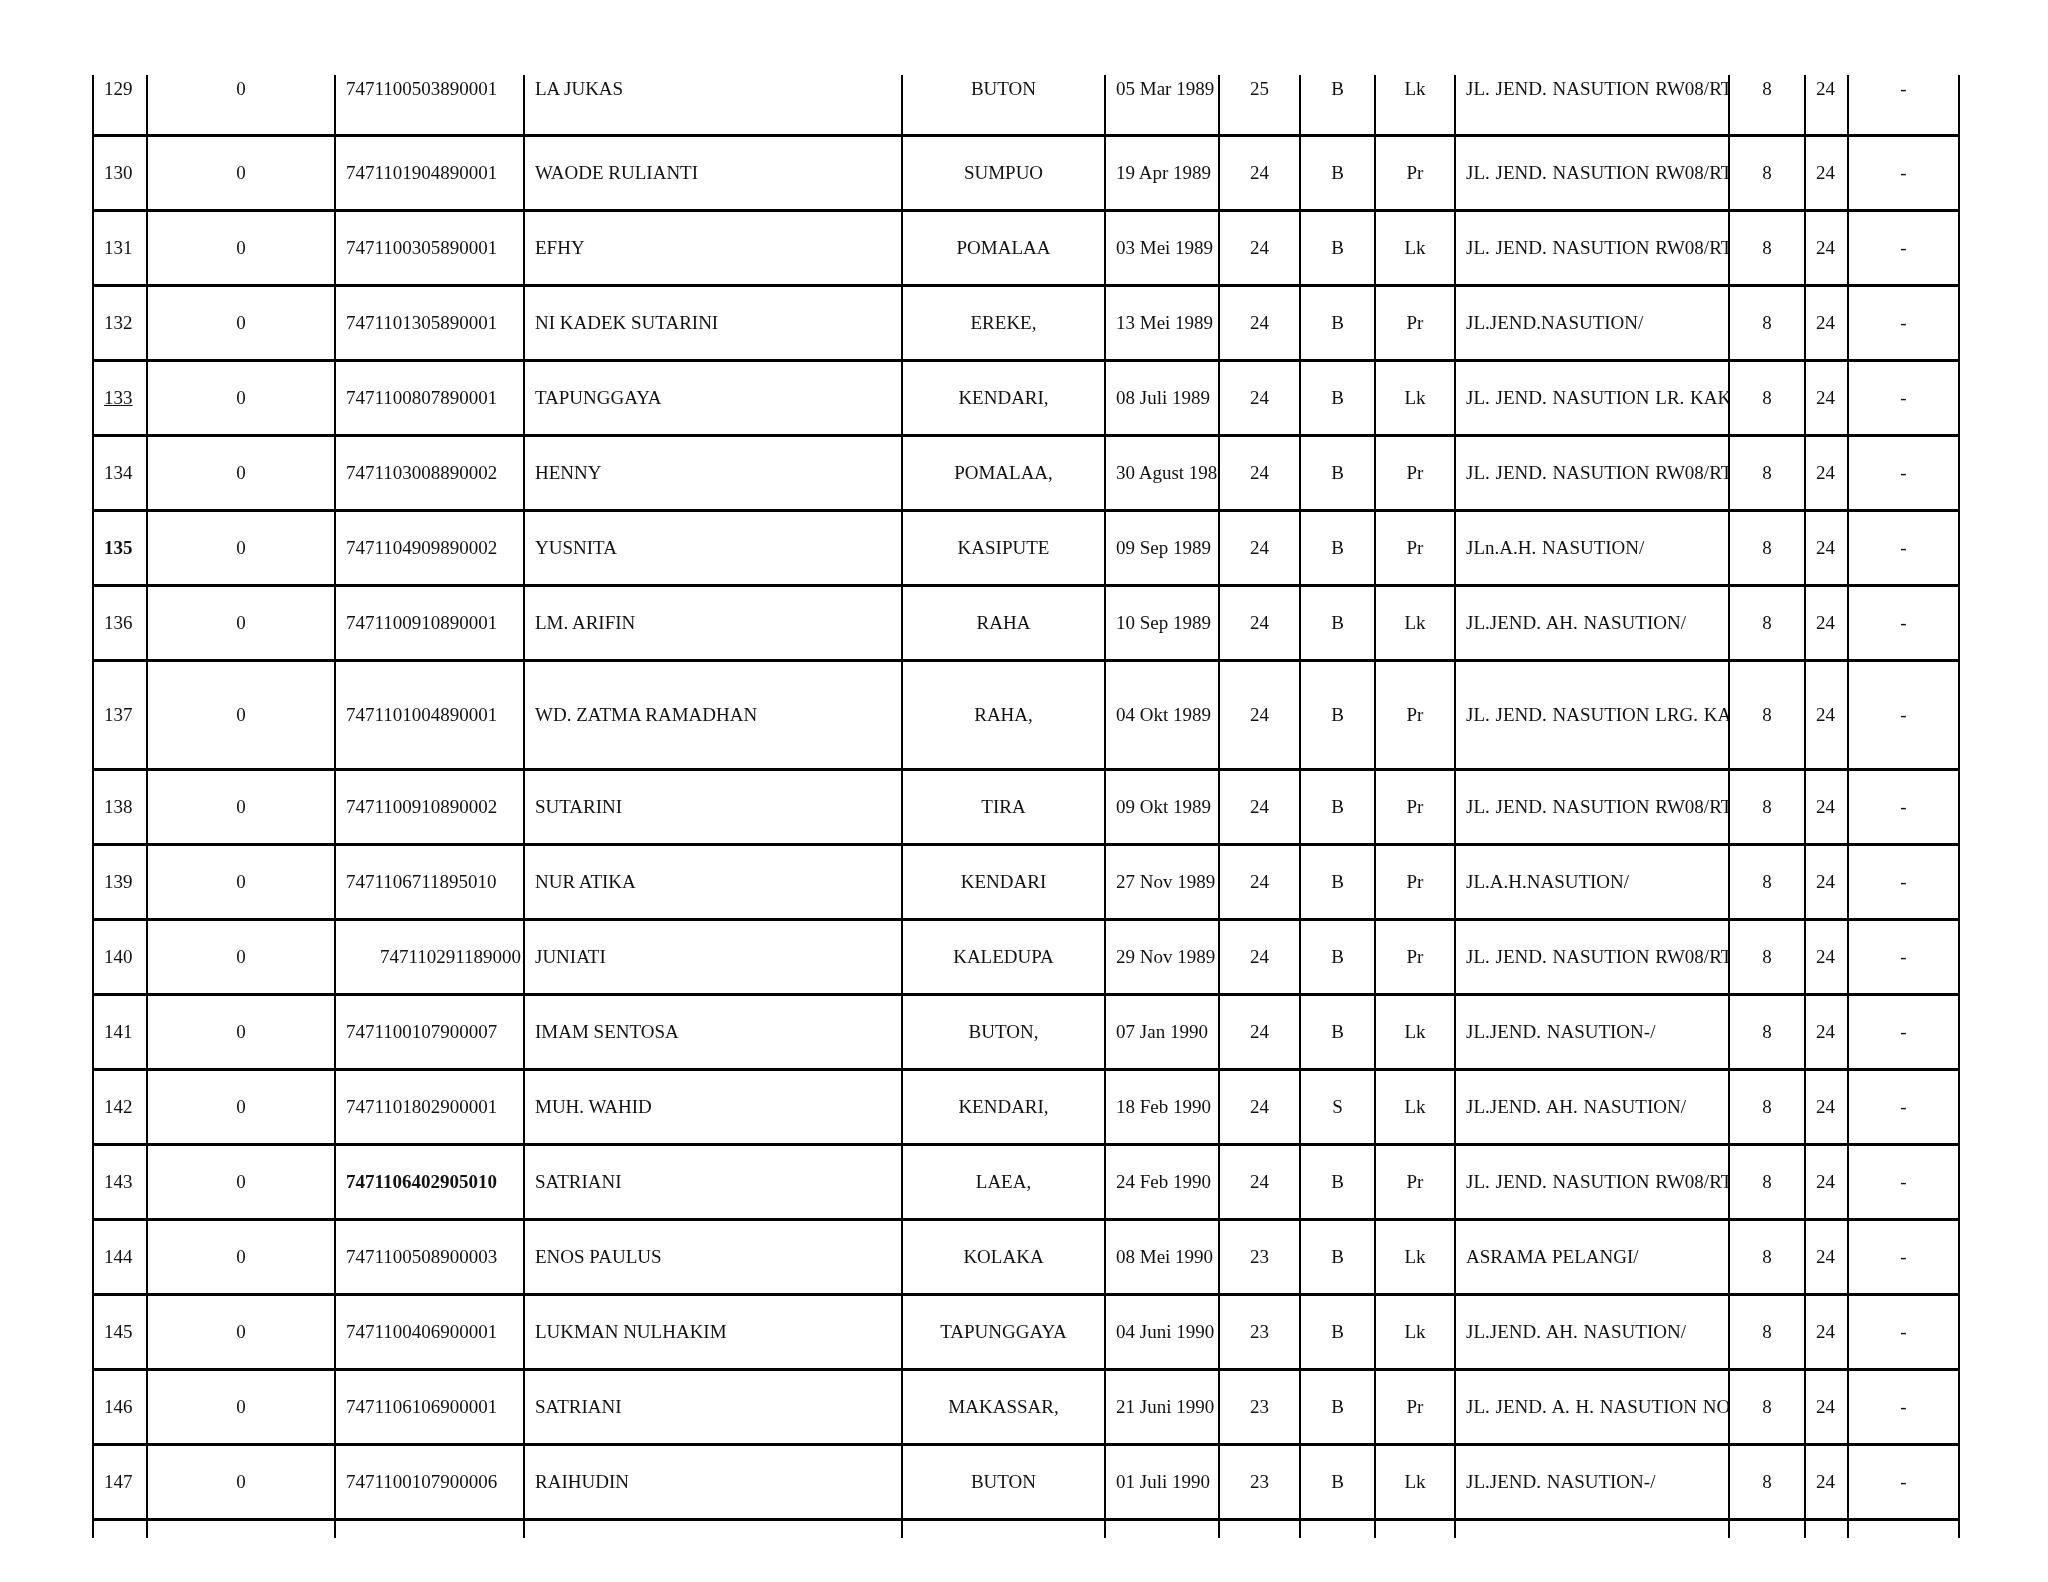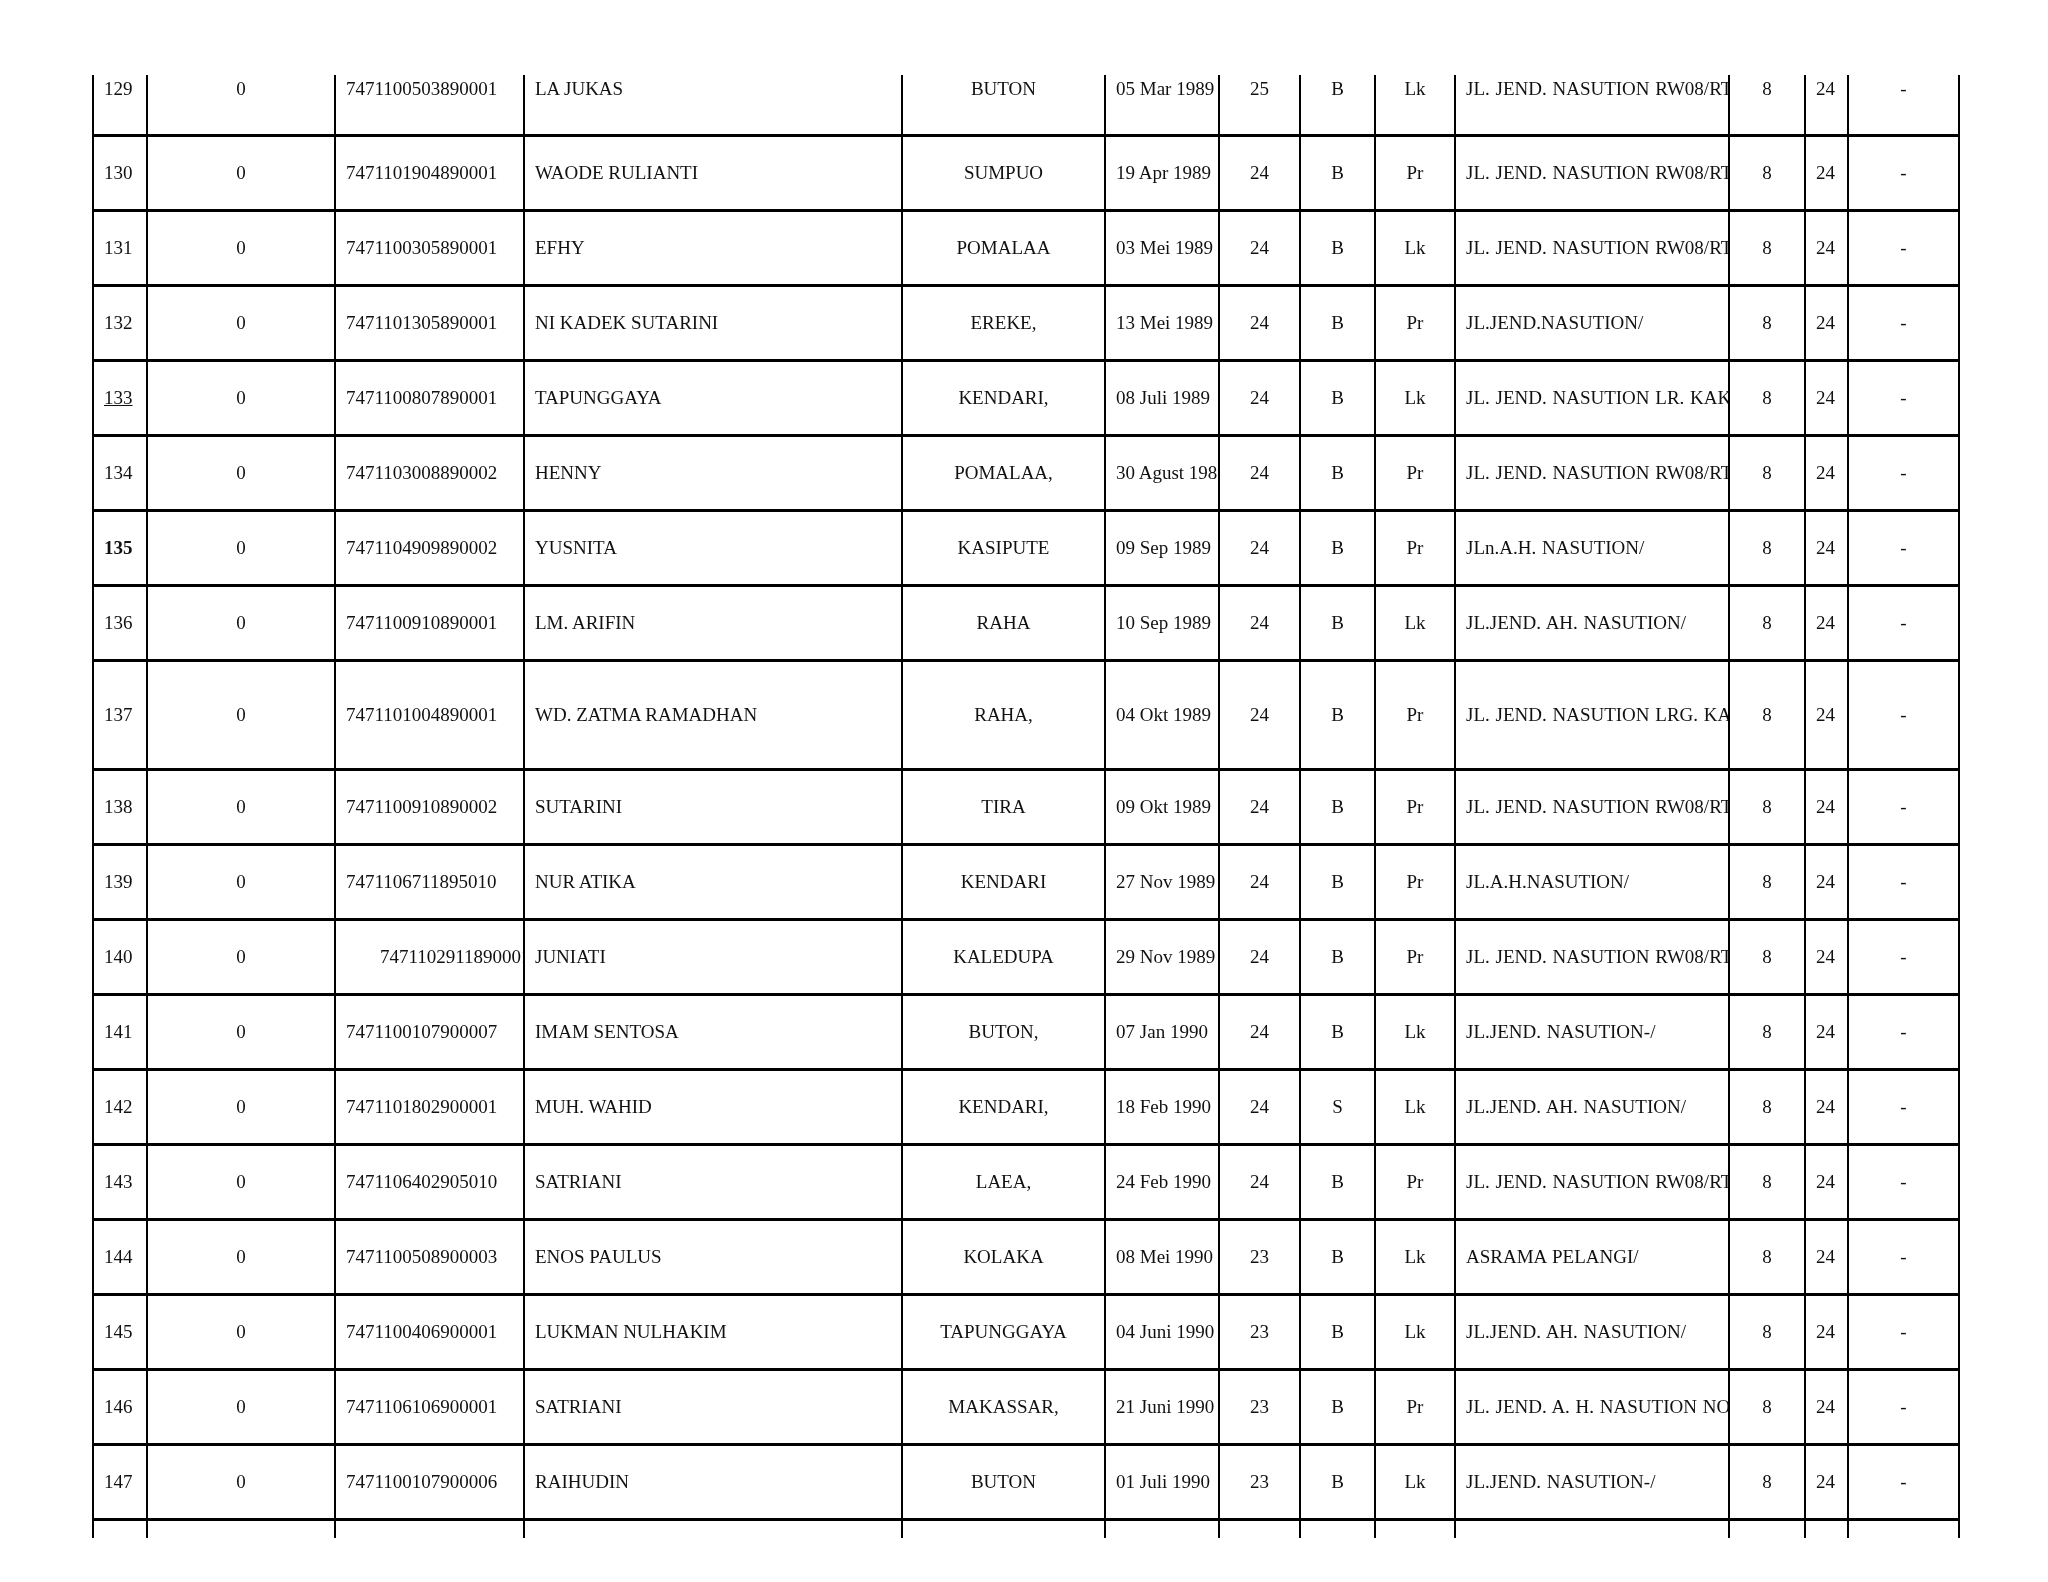--- a/index.html
+++ b/index.html
@@ -255,21 +255,21 @@
           <td class="c" style="height: 72px;">S</td>
           <td class="c" style="height: 72px;">Lk</td>
           <td class="l addr" style="height: 72px;">JL.JEND. AH. NASUTION/</td>
           <td class="c" style="height: 72px;">8</td>
           <td class="l rt" style="height: 72px;">24</td>
           <td class="c" style="height: 72px;">-</td>
         </tr>
         <tr>
           <td class="l no" style="height: 72px;">143</td>
           <td class="c" style="height: 72px;">0</td>
-          <td class="l nik" style="height: 72px;">7471106402905010</td>
+          <td class="l nik" style="height: 72px; font-weight: bold;">7471106402905010</td>
           <td class="l" style="height: 72px;">SATRIANI</td>
           <td class="c" style="height: 72px;">LAEA,</td>
           <td class="c date" style="height: 72px;">24 Feb 1990</td>
           <td class="c" style="height: 72px;">24</td>
           <td class="c" style="height: 72px;">B</td>
           <td class="c" style="height: 72px;">Pr</td>
           <td class="l addr" style="height: 72px;">JL. JEND. NASUTION RW08/RT024/</td>
           <td class="c" style="height: 72px;">8</td>
           <td class="l rt" style="height: 72px;">24</td>
           <td class="c" style="height: 72px;">-</td>

